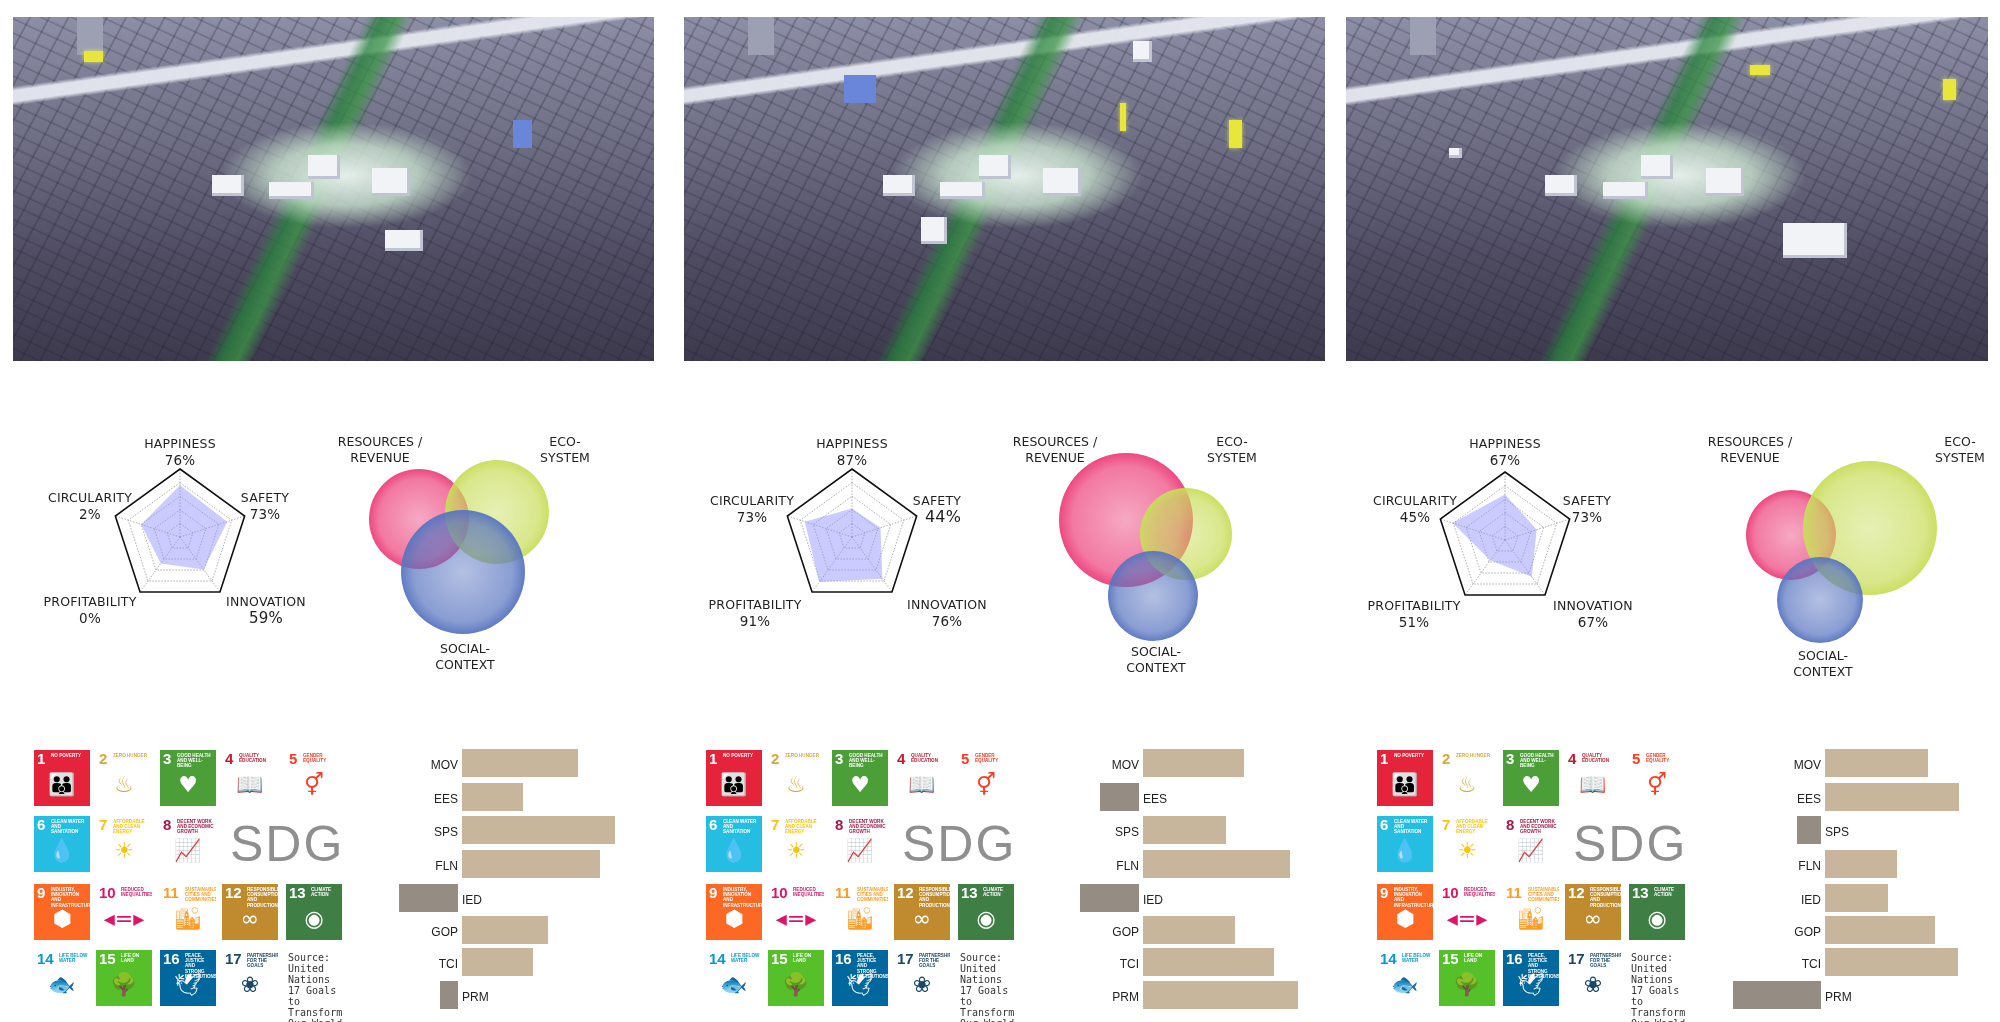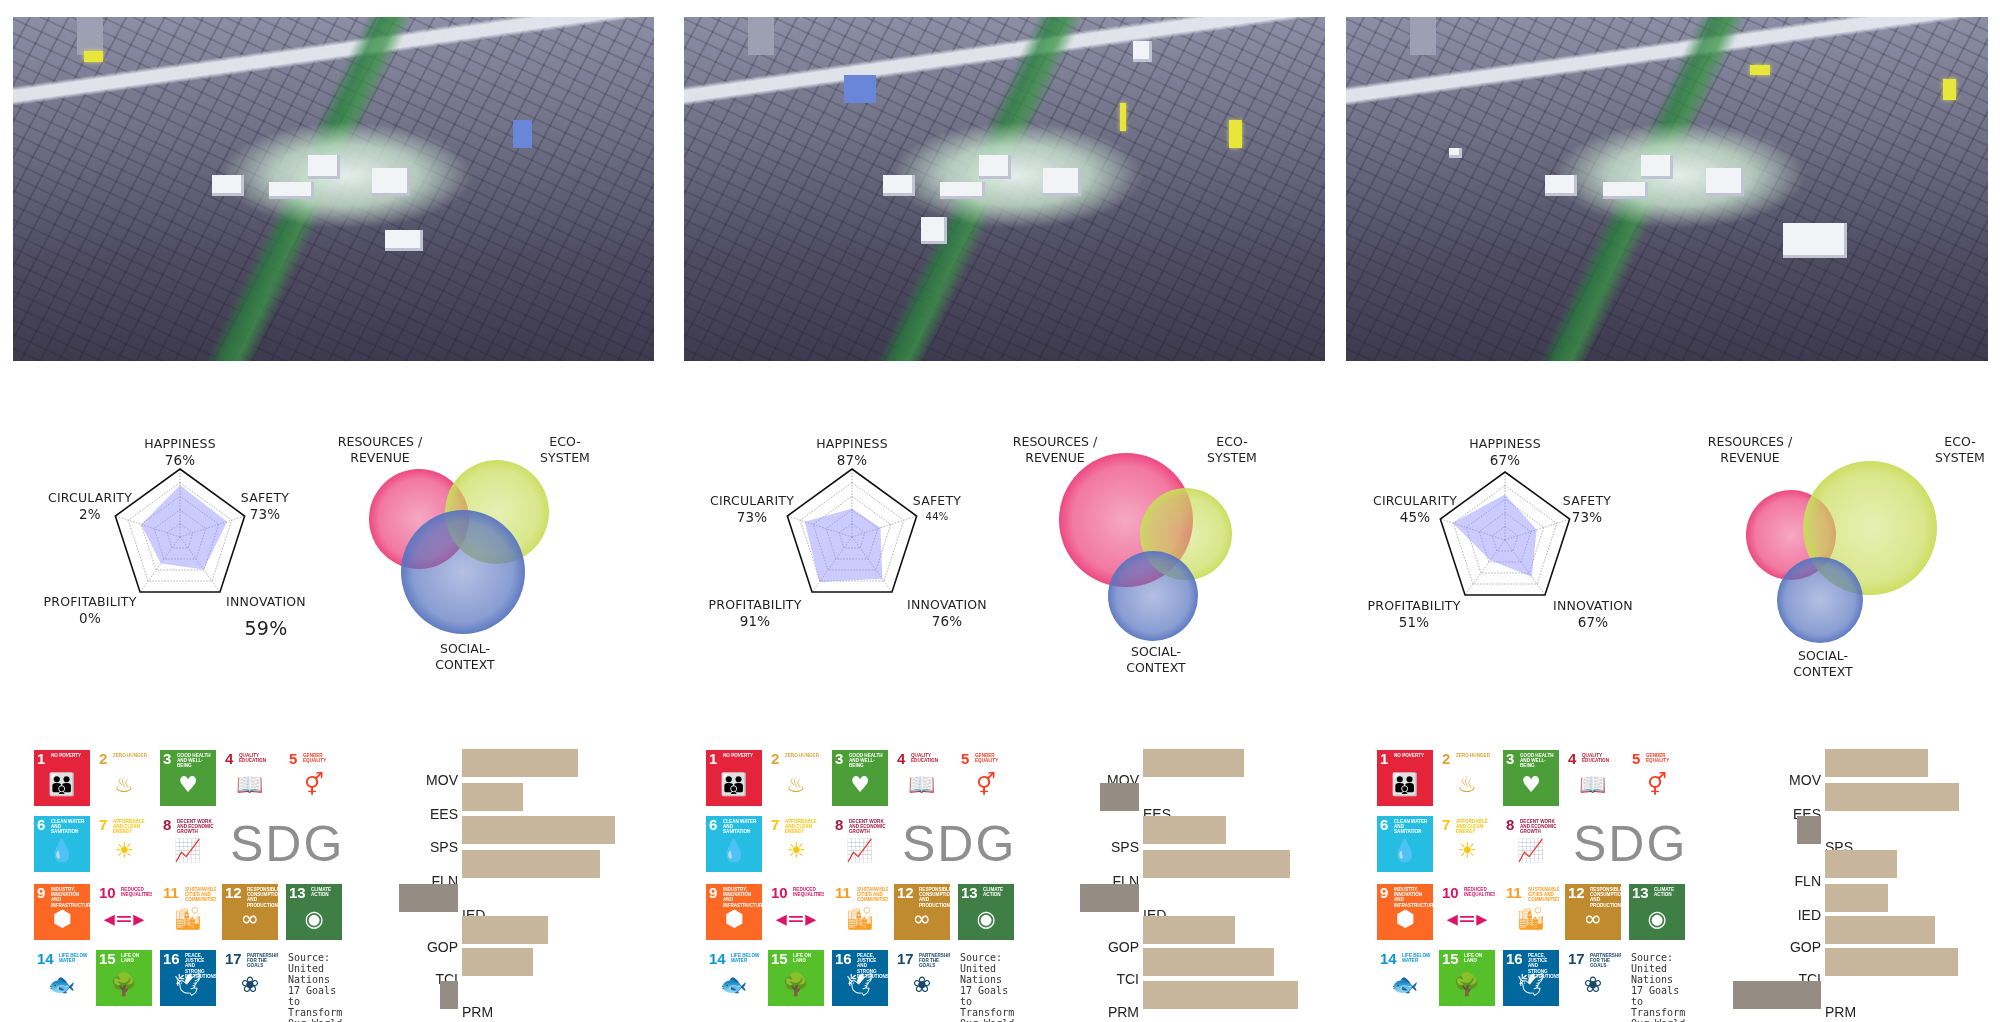--- a/index.html
+++ b/index.html
@@ -28,21 +28,21 @@
   .sdg-tile .ttl { position:absolute; left:17px; top:3px; right:2px; font-family:"Liberation Sans", sans-serif; font-weight:bold; font-size:4.6px; line-height:5.2px; text-transform:uppercase; }
   .sdg-tile .ico { position:absolute; left:50%; top:22px; transform:translateX(-50%); font-size:22px; line-height:26px; text-align:center; width:50px; }
   .sdg-tile.filled .num, .sdg-tile.filled .ttl, .sdg-tile.filled .ico { color:#ffffff; }
   .sdg-word { position:absolute; font-family:"Liberation Sans", sans-serif; font-size:50px; line-height:52px; color:#8f8f90; letter-spacing:2px; }
   .sdg-source { position:absolute; font-family:"DejaVu Sans Mono", monospace; font-size:10px; line-height:11px; color:#333; width:56px; }
 
   .bar-row { position:absolute; height:28px; }
   .bar { position:absolute; top:0; height:28px; }
   .bar.pos { background:#c7b69b; }
   .bar.neg { background:#958c84; }
-  .bar-label { position:absolute; top:23px; font-family:"Liberation Sans", sans-serif; font-size:14px; line-height:16px; color:#222; white-space:nowrap; }
+  .bar-label { position:absolute; top:8px; font-family:"Liberation Sans", sans-serif; font-size:12px; line-height:16px; color:#222; white-space:nowrap; }
 </style>
 </head>
 <body>
 
 <div id="renders">
     <div class="render" style="left: 13px; width: 641px;">
       <div class="tw" style="left: 10%; top: 0%; width: 4%; height: 11%;"></div>
       <div class="wb" style="left: 40%; top: 48%; width: 7%; height: 5%;"></div>
       <div class="wb" style="left: 46%; top: 40%; width: 5%; height: 7%;"></div>
       <div class="wb" style="left: 56%; top: 44%; width: 6%; height: 8%;"></div>
@@ -184,21 +184,21 @@
     <div class="label" style="left: 180px; top: 436px;">
       <div>HAPPINESS</div>
       <div style="font-size: 13.5px;">76%</div>
     </div>
     <div class="label" style="left: 265px; top: 490px;">
       <div>SAFETY</div>
       <div style="font-size: 13.5px;">73%</div>
     </div>
     <div class="label" style="left: 266px; top: 594px;">
       <div>INNOVATION</div>
-      <div style="font-size: 19px; margin-top: 10px;">59%</div>
+      <div style="font-size: 15px;">59%</div>
     </div>
     <div class="label" style="left: 90px; top: 594px;">
       <div>PROFITABILITY</div>
       <div style="font-size: 13.5px;">0%</div>
     </div>
     <div class="label" style="left: 90px; top: 490px;">
       <div>CIRCULARITY</div>
       <div style="font-size: 13.5px;">2%</div>
     </div>
     <div class="venn-label" style="left: 380px; top: 434px;">
@@ -212,21 +212,21 @@
     <div class="venn-label" style="left: 465px; top: 641px;">
       <div>SOCIAL-</div>
       <div>CONTEXT</div>
     </div>
     <div class="label" style="left: 852px; top: 436px;">
       <div>HAPPINESS</div>
       <div style="font-size: 13.5px;">87%</div>
     </div>
     <div class="label" style="left: 937px; top: 493px;">
       <div>SAFETY</div>
-      <div style="font-size: 10px;">44%</div>
+      <div style="font-size: 16px; text-align: right;">44%</div>
     </div>
     <div class="label" style="left: 947px; top: 597px;">
       <div>INNOVATION</div>
       <div style="font-size: 13.5px;">76%</div>
     </div>
     <div class="label" style="left: 755px; top: 597px;">
       <div>PROFITABILITY</div>
       <div style="font-size: 13.5px;">91%</div>
     </div>
     <div class="label" style="left: 752px; top: 493px;">

